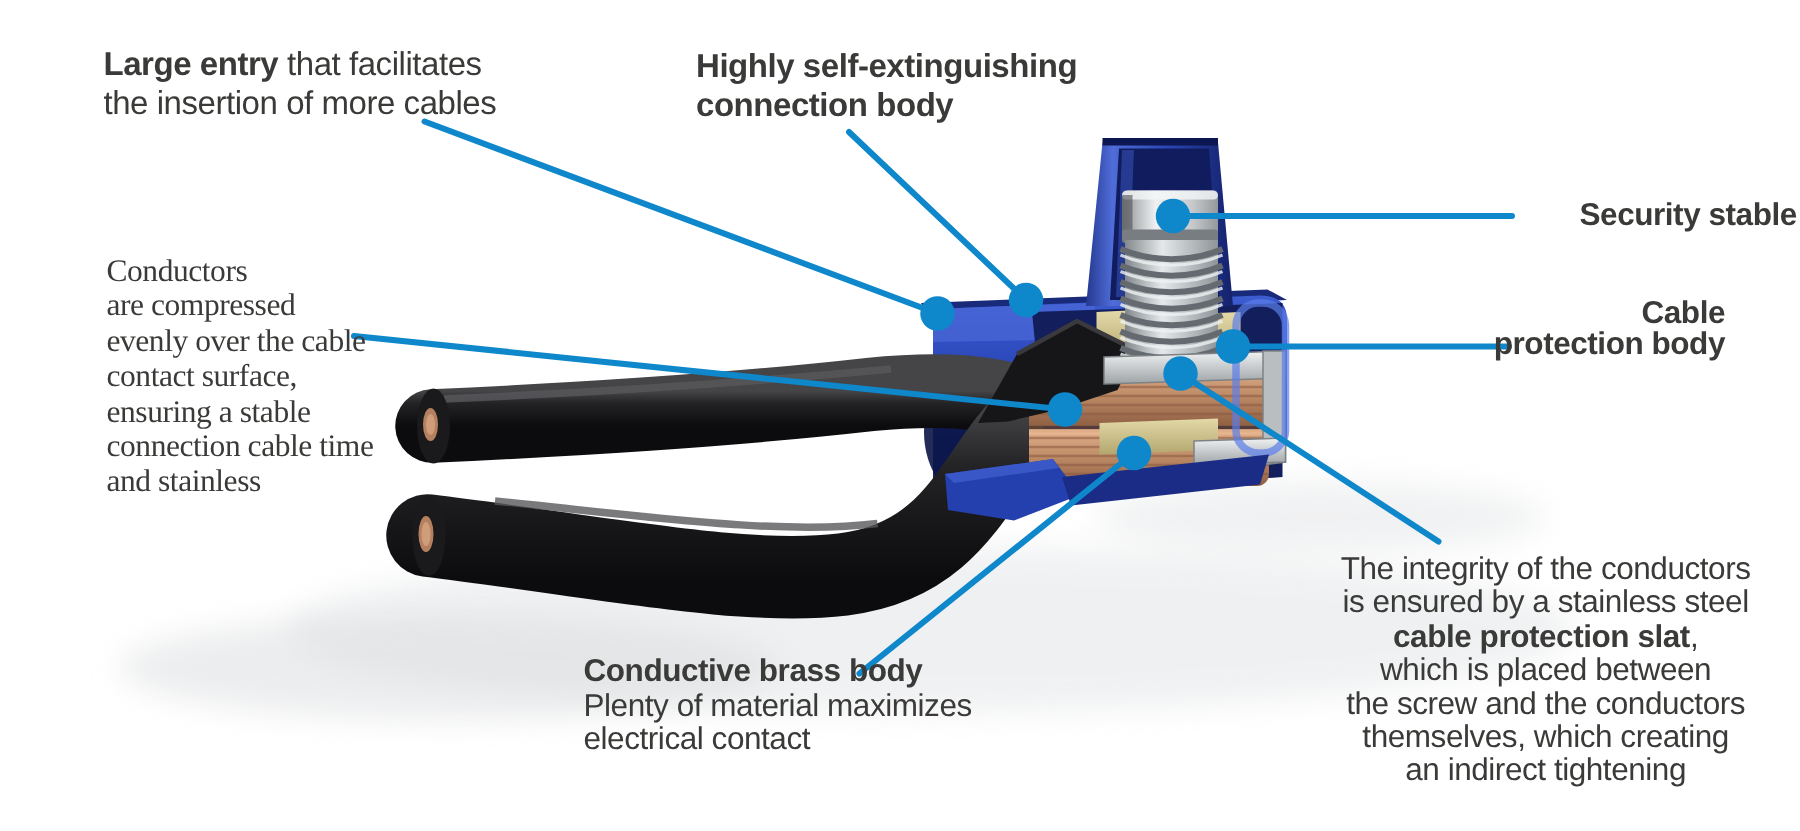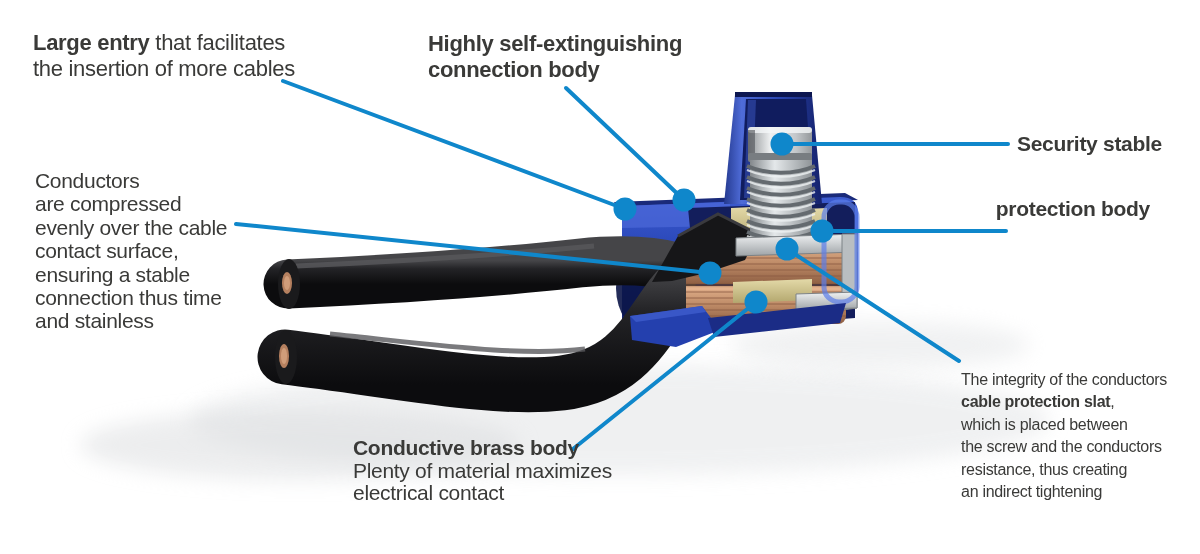--- a/index.html
+++ b/index.html
@@ -12,30 +12,30 @@
     position:relative;
     width:1200px;height:554px;
     background:var(--background,#fff);
     overflow:hidden;
     font-family:"Liberation Sans","DejaVu Sans",sans-serif;
     color:var(--text,#3a3a38);
   }
   .art{position:absolute;left:0;top:0;}
   .leader{stroke:var(--accent-blue);stroke-width:4;stroke-linecap:round;fill:none;}
   .dot{fill:var(--accent-blue);}
-  .ann{position:absolute;letter-spacing:-0.3px;}
+  .ann{position:absolute;letter-spacing:-0.3px;margin-left:36px;}
   .ann .line{white-space:nowrap;}
   .b{font-weight:700;}
   #ann-large-entry{left:33px;top:30px;font-size:22px;line-height:26px;}
   #ann-insulating{left:428px;top:31px;font-size:22px;line-height:26px;font-weight:700;}
   #ann-security{left:1017px;top:131px;font-size:21px;line-height:25px;font-weight:700;}
   #ann-slat{right:50px;top:198px;font-size:21px;line-height:21px;font-weight:700;text-align:right;}
-  #ann-conductors{left:35px;top:169px;font-size:21px;line-height:23.4px;}
+  #ann-conductors{left:35px;top:169px;font-size:21px;line-height:23.4px;font-family:Liberation Serif, serif;}
   #ann-brass{left:353px;top:437px;font-size:21px;line-height:22.6px;}
-  #ann-integrity{right:33px;top:369px;font-size:16px;line-height:22.4px;text-align:left;}
+  #ann-integrity{right:33px;top:369px;font-size:21px;line-height:22.4px;text-align:center;}
 </style>
 </head>
 <body>
 
 <div class="stage">
 
   <svg class="art" width="1200" height="554" viewBox="0 0 1200 554">
     <defs>
       <linearGradient id="gBody" x1="0" y1="0" x2="0" y2="1">
         <stop offset="0" stop-color="#3d5ccf"></stop>
@@ -218,41 +218,43 @@
   <div class="ann" id="ann-insulating">
     <div class="line">Highly self-extinguishing</div>
     <div class="line">connection body</div>
   </div>
 
   <div class="ann" id="ann-security">
     <div class="line">Security stable</div>
   </div>
 
   <div class="ann" id="ann-slat">
+    <div class="line">Cable</div>
     <div class="line">protection body</div>
   </div>
 
   <div class="ann" id="ann-conductors">
     <div class="line">Conductors</div>
     <div class="line">are compressed</div>
     <div class="line">evenly over the cable</div>
     <div class="line">contact surface,</div>
     <div class="line">ensuring a stable</div>
-    <div class="line">connection thus time</div>
+    <div class="line">connection cable time</div>
     <div class="line">and stainless</div>
   </div>
 
   <div class="ann" id="ann-brass">
     <div class="line b">Conductive brass body</div>
     <div class="line">Plenty of material maximizes</div>
     <div class="line">electrical contact</div>
   </div>
 
   <div class="ann" id="ann-integrity">
     <div class="line">The integrity of the conductors</div>
+    <div class="line">is ensured by a stainless steel</div>
     <div class="line"><span class="b">cable protection slat</span><span>,</span></div>
     <div class="line">which is placed between</div>
     <div class="line">the screw and the conductors</div>
-    <div class="line">resistance, thus creating</div>
+    <div class="line">themselves, which creating</div>
     <div class="line">an indirect tightening</div>
   </div>
 
 </div>
 
 </body></html>

